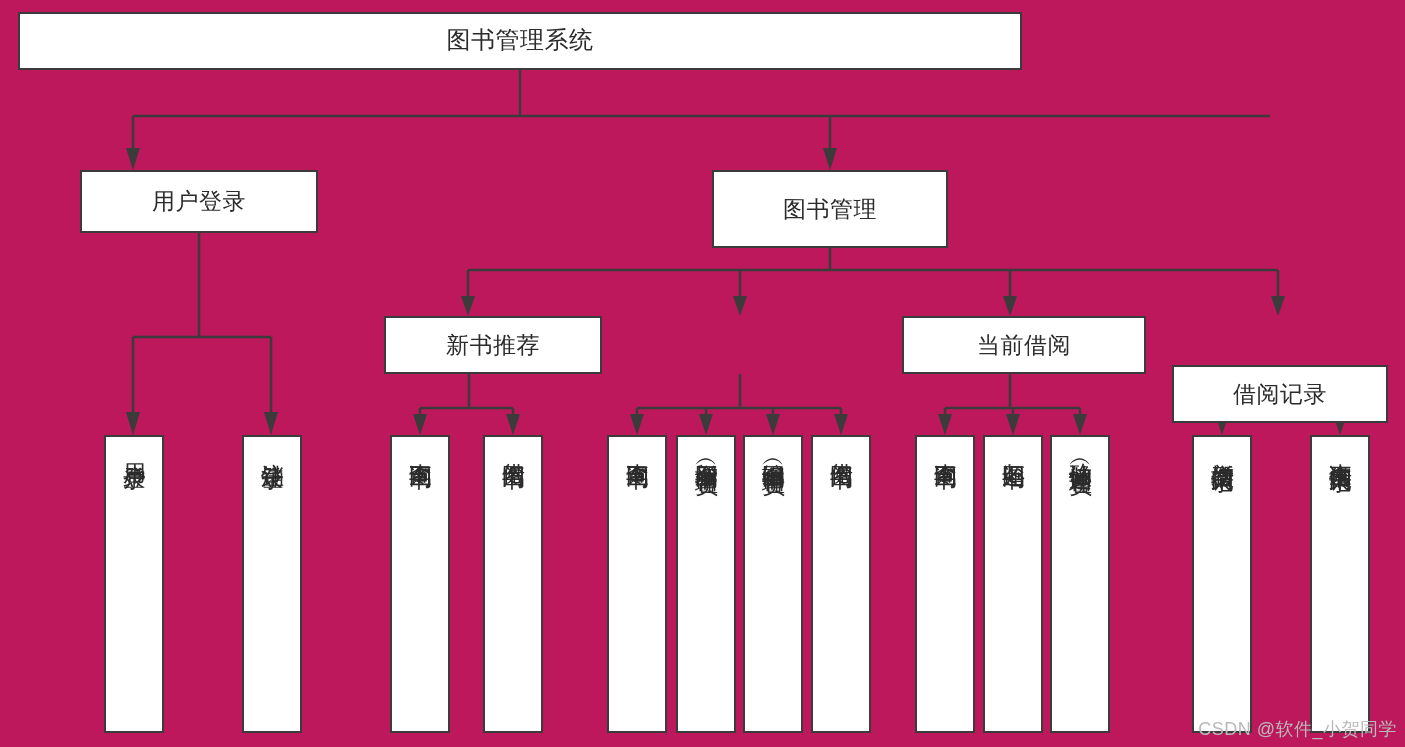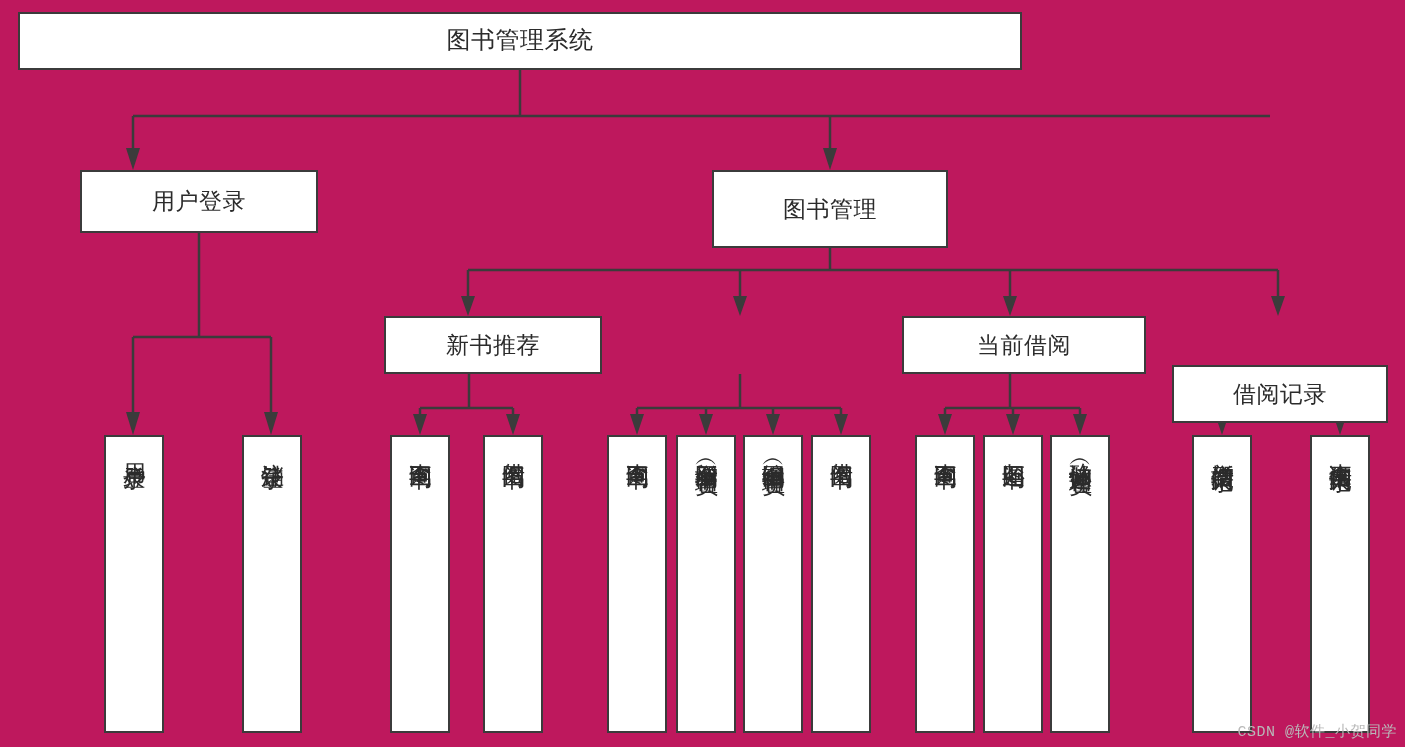--- a/index.html
+++ b/index.html
@@ -56,26 +56,26 @@
     max-height: 100%;
     white-space: nowrap;
   }
   .node.root .node-label {
     font-size: 24px;
   }
   #watermark {
     position: absolute;
     right: 8px;
     bottom: 6px;
-    font-size: 15px;
+    font-size: 18px;
     color: #b9b9b9;
     letter-spacing: 0.5px;
     white-space: nowrap;
     pointer-events: none;
-    font-family: Liberation Mono, monospace;
+    font-family: Liberation Sans, sans-serif;
   }
 </style>
 </head>
 <body>
 
 <div id="canvas">
 
   <svg id="diagram-svg" viewBox="0 0 1405 747" xmlns="http://www.w3.org/2000/svg">
     <defs>
       <marker id="arrow" markerWidth="9" markerHeight="11" refX="4.5" refY="10.5" orient="auto-start-reverse" markerUnits="userSpaceOnUse">

